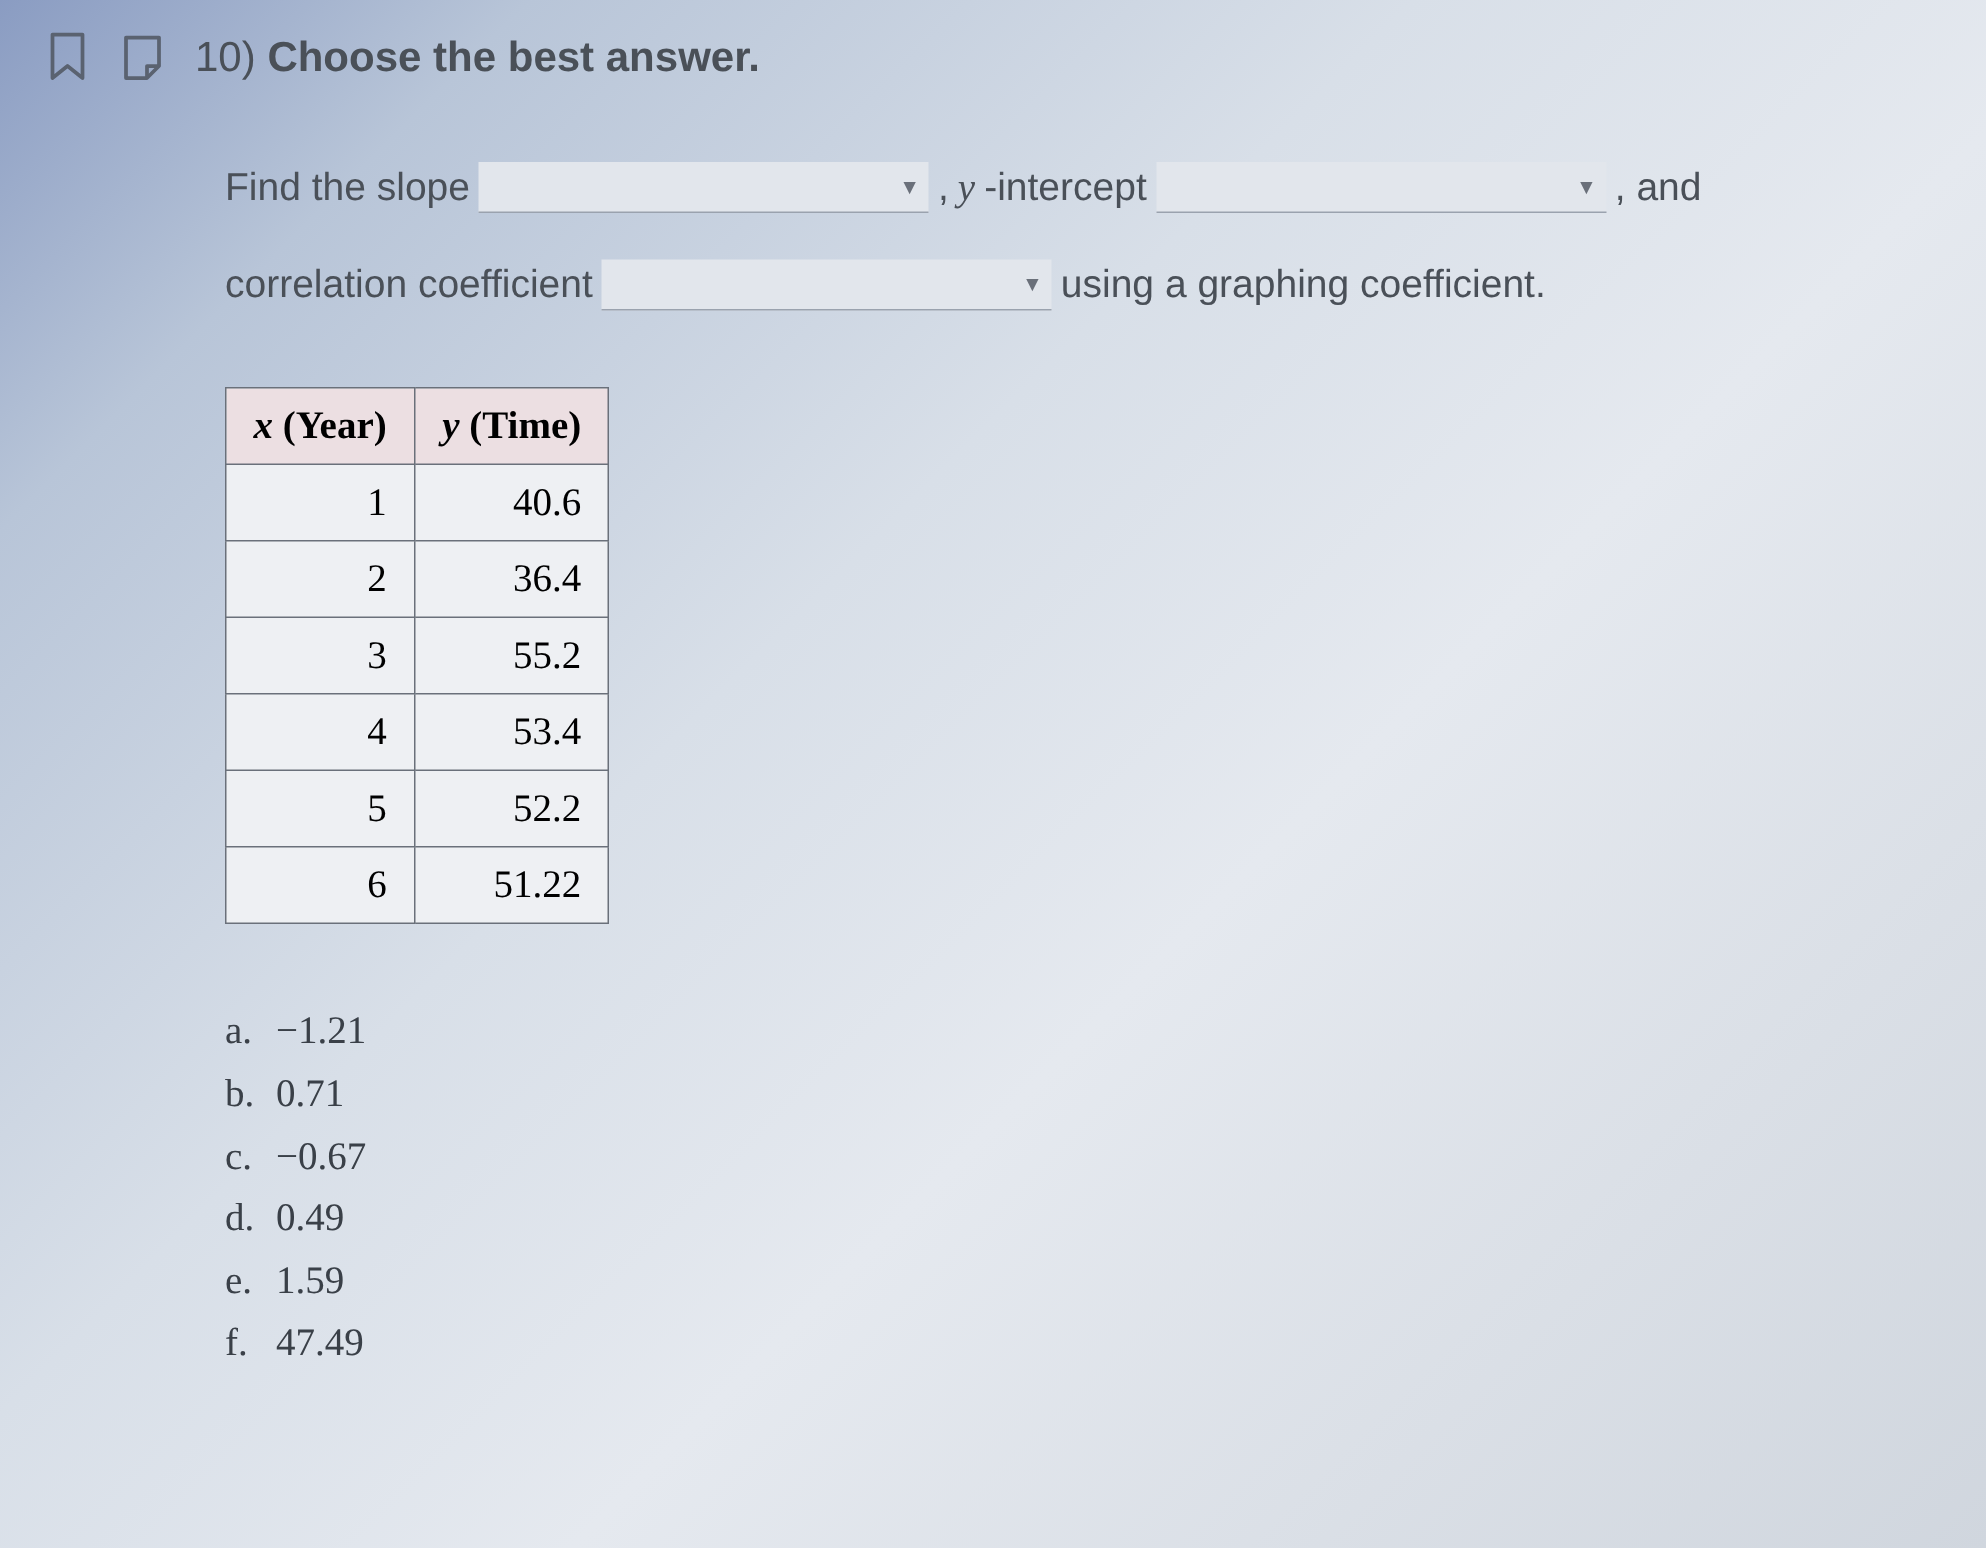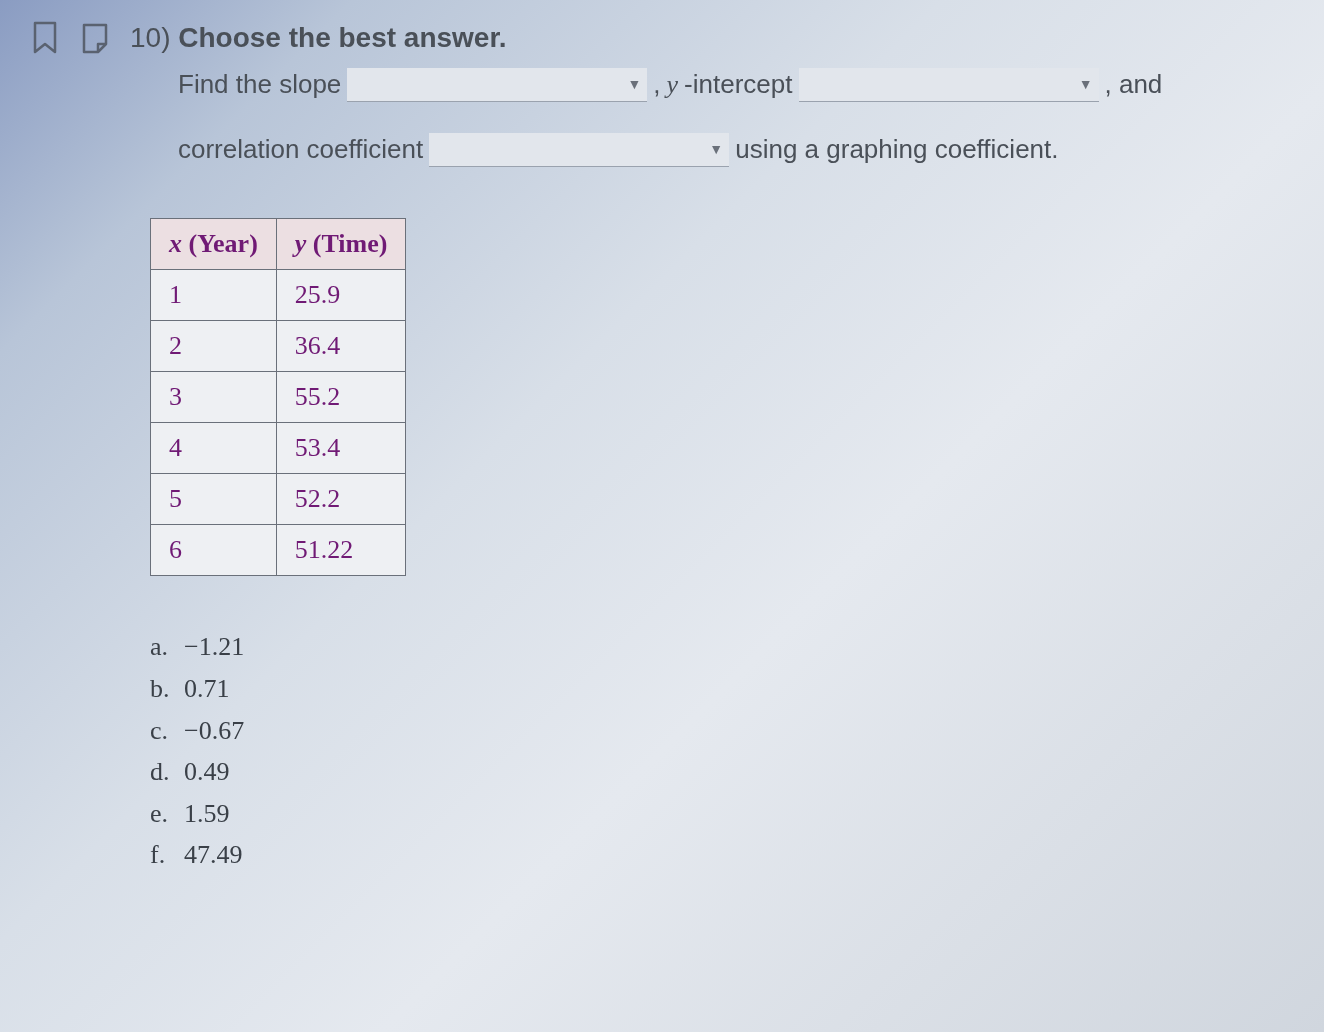--- a/index.html
+++ b/index.html
@@ -12,20 +12,21 @@
     color: #3a4048;
     overflow: hidden;
   }
   .page {
     padding: 20px 30px 30px 30px;
   }
   .header-row {
     display: flex;
     align-items: center;
     gap: 20px;
+    margin-bottom: 40px;
   }
   .icon-box {
     width: 30px;
     height: 36px;
     display: flex;
     align-items: center;
     justify-content: center;
   }
   .question-title {
     font-size: 28px;
@@ -45,21 +46,20 @@
     color: #4a5058;
     line-height: 2.2;
     margin-bottom: 40px;
   }
   .prompt .line {
     display: flex;
     align-items: center;
     flex-wrap: wrap;
     gap: 6px;
     margin-bottom: 8px;
-    margin-left: 28px;
   }
   .dropdown {
     display: inline-flex;
     align-items: center;
     justify-content: flex-end;
     min-width: 300px;
     height: 34px;
     background: #e2e6ec;
     border-bottom: 1px solid #9aa2ae;
     padding: 0 6px;
@@ -73,22 +73,22 @@
   .italic { font-style: italic; font-family: 'Times New Roman', serif; }
   table.data {
     border-collapse: collapse;
     background: #eef0f3;
     margin-bottom: 50px;
   }
   table.data th, table.data td {
     border: 1px solid #6a707a;
     padding: 10px 18px;
     font-size: 26px;
-    color: #701a75;
-    text-align: left;
+    color: #000000;
+    text-align: right;
     font-family: 'Times New Roman', serif;
   }
   table.data th {
     background: #ecdfe2;
     font-weight: 400;
   }
   table.data th .var {
     font-style: italic;
     font-weight: bold;
   }
@@ -166,21 +166,21 @@
           </th>
           <th>
             <span class="var">y</span>
             <span class="lbl">(Time)</span>
           </th>
         </tr>
       </thead>
       <tbody>
         <tr>
           <td>1</td>
-          <td>25.9</td>
+          <td>40.6</td>
         </tr>
         <tr>
           <td>2</td>
           <td>36.4</td>
         </tr>
         <tr>
           <td>3</td>
           <td>55.2</td>
         </tr>
         <tr>

